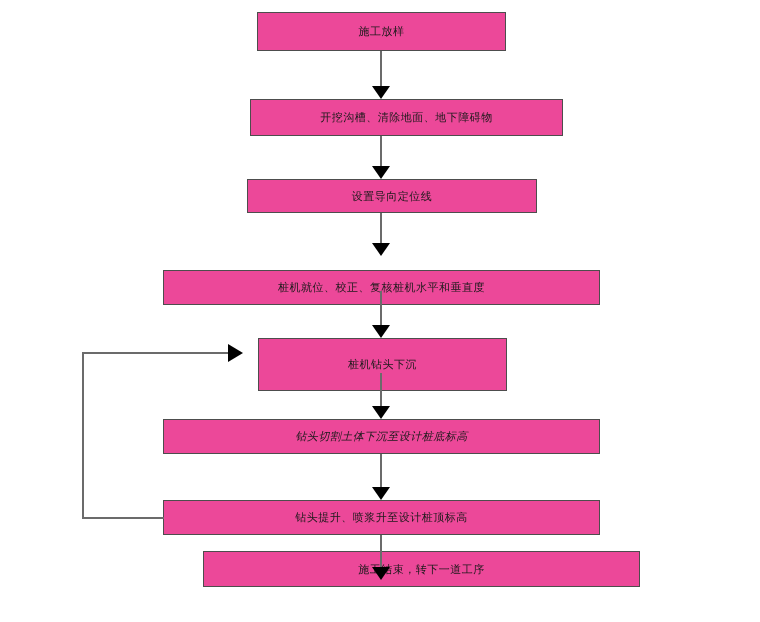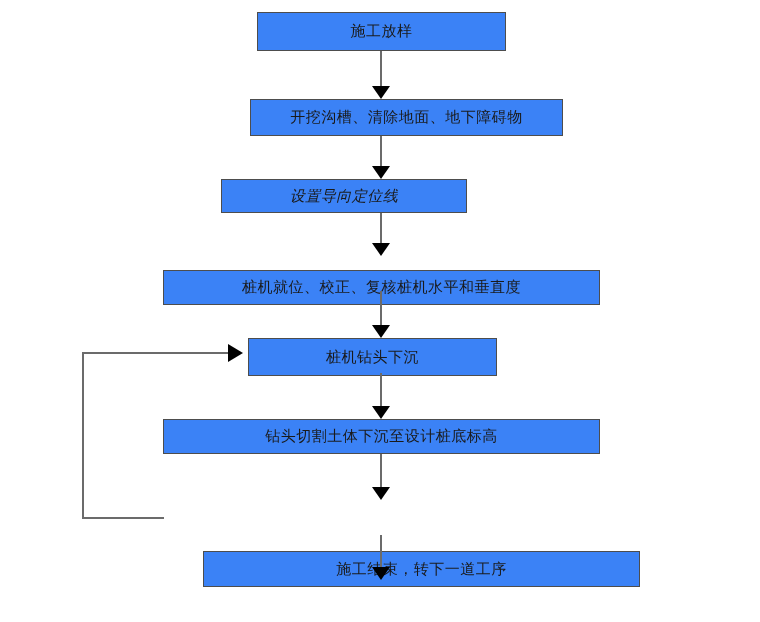--- a/index.html
+++ b/index.html
@@ -15,26 +15,26 @@
     position: relative;
     width: 760px;
     height: 622px;
     background: #ffffff;
     overflow: hidden;
   }
   .node {
     position: absolute;
     box-sizing: border-box;
     border: 1.5px solid #4d4d4d;
-    background: #3b82f6;
+    background: #ec4899;
     display: flex;
     align-items: center;
     justify-content: center;
     color: #1a1a1a;
-    font-size: 15px;
+    font-size: 11px;
     line-height: 1.1;
     letter-spacing: 0.5px;
     white-space: nowrap;
     font-family: "Liberation Sans", "DejaVu Sans", sans-serif;
   }
   .node .node-label {
     display: block;
     padding: 0 6px;
   }
   
@@ -74,36 +74,39 @@
 <div id="canvas">
 
   <div class="node" style="left:257px; top:12px; width:249px; height:39px;">
     <span class="node-label">施工放样</span>
   </div>
 
   <div class="node" style="left:230px; top:99px; width:313px; height:37px;margin-left:20px;">
     <span class="node-label">开挖沟槽、清除地面、地下障碍物</span>
   </div>
 
-  <div class="node" style="left:221px; top:179px; width:246px; height:34px;font-style:italic;">
+  <div class="node" style="left:247px; top:179px; width:290px; height:34px;">
     <span class="node-label">设置导向定位线</span>
   </div>
 
   <div class="node" style="left:163px; top:270px; width:437px; height:35px;">
     <span class="node-label">桩机就位、校正、复核桩机水平和垂直度</span>
   </div>
 
-  <div class="node" style="left:248px; top:338px; width:249px; height:38px;align-items:center;">
+  <div class="node" style="left:258px; top:338px; width:249px; height:53px;align-items:center;">
     <span class="node-label">桩机钻头下沉</span>
   </div>
 
-  <div class="node" style="left:163px; top:419px; width:437px; height:35px;">
+  <div class="node" style="left:163px; top:419px; width:437px; height:35px;font-style:italic;">
     <span class="node-label">钻头切割土体下沉至设计桩底标高</span>
   </div>
 
+  <div class="node" style="left:163px; top:500px; width:437px; height:35px;">
+    <span class="node-label">钻头提升、喷浆升至设计桩顶标高</span>
+  </div>
 
   <div class="node" style="left:163px; top:551px; width:437px; height:36px;margin-left:40px;">
     <span class="node-label">施工结束，转下一道工序</span>
   </div>
 
   <div class="vline" style="left:380px; top:51px; height:35px;"></div>
   <div class="arrow-down" style="left:372px; top:86px;"></div>
 
   <div class="vline" style="left:380px; top:136px; height:31px;"></div>
   <div class="arrow-down" style="left:372px; top:166px;"></div>

